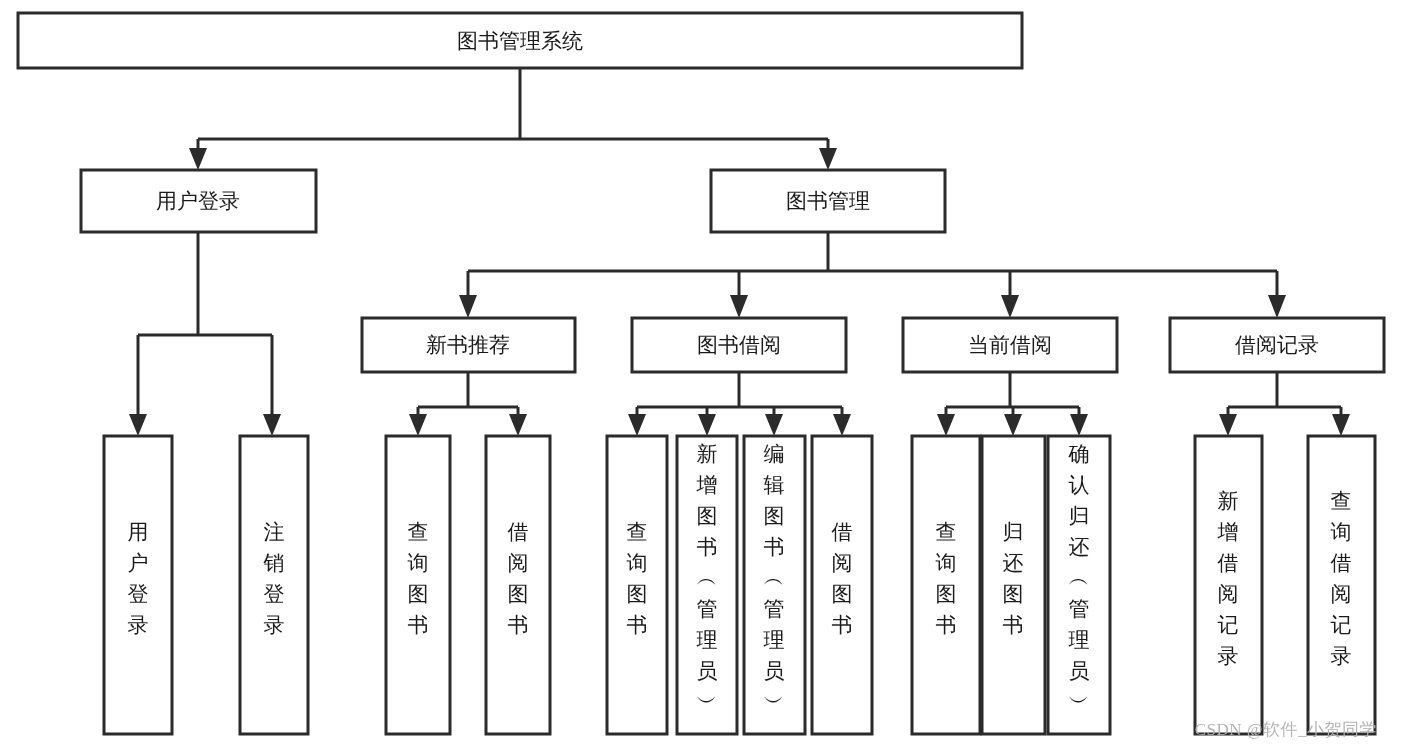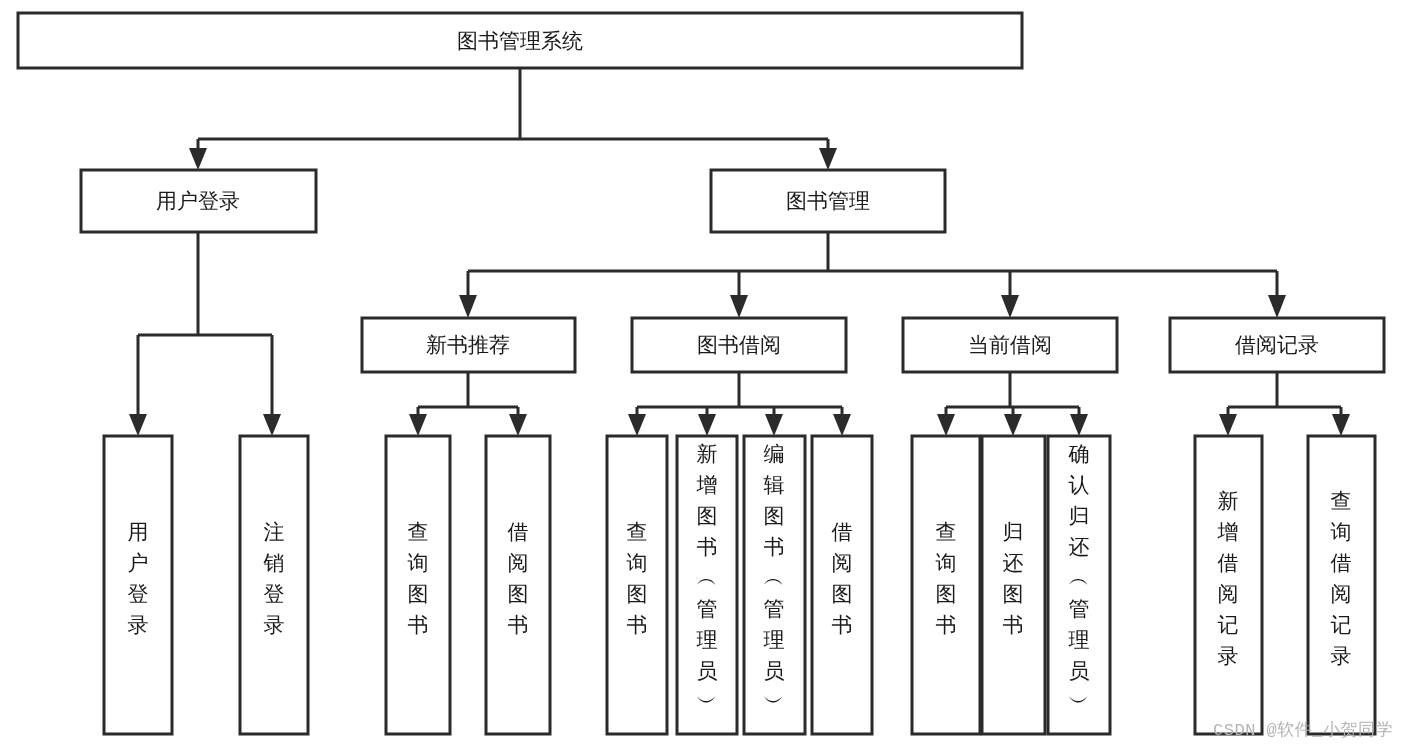--- a/index.html
+++ b/index.html
@@ -49,23 +49,23 @@
     dominant-baseline: middle;
   }
   .node-label-vertical {
     fill: #1a1a1a;
     font-family: "Liberation Sans", "DejaVu Sans", sans-serif;
     font-size: 21px;
     text-anchor: middle;
   }
   .watermark {
     position: absolute;
-    right: 12px;
+    right: 28px;
     bottom: 6px;
-    font-family: Liberation Mono, monospace;
+    font-family: Liberation Serif, serif;
     font-size: 17px;
     color: #b4b4b4;
     letter-spacing: 0.5px;
     white-space: nowrap;
     user-select: none;
   }
 </style>
 </head>
 <body>
 

